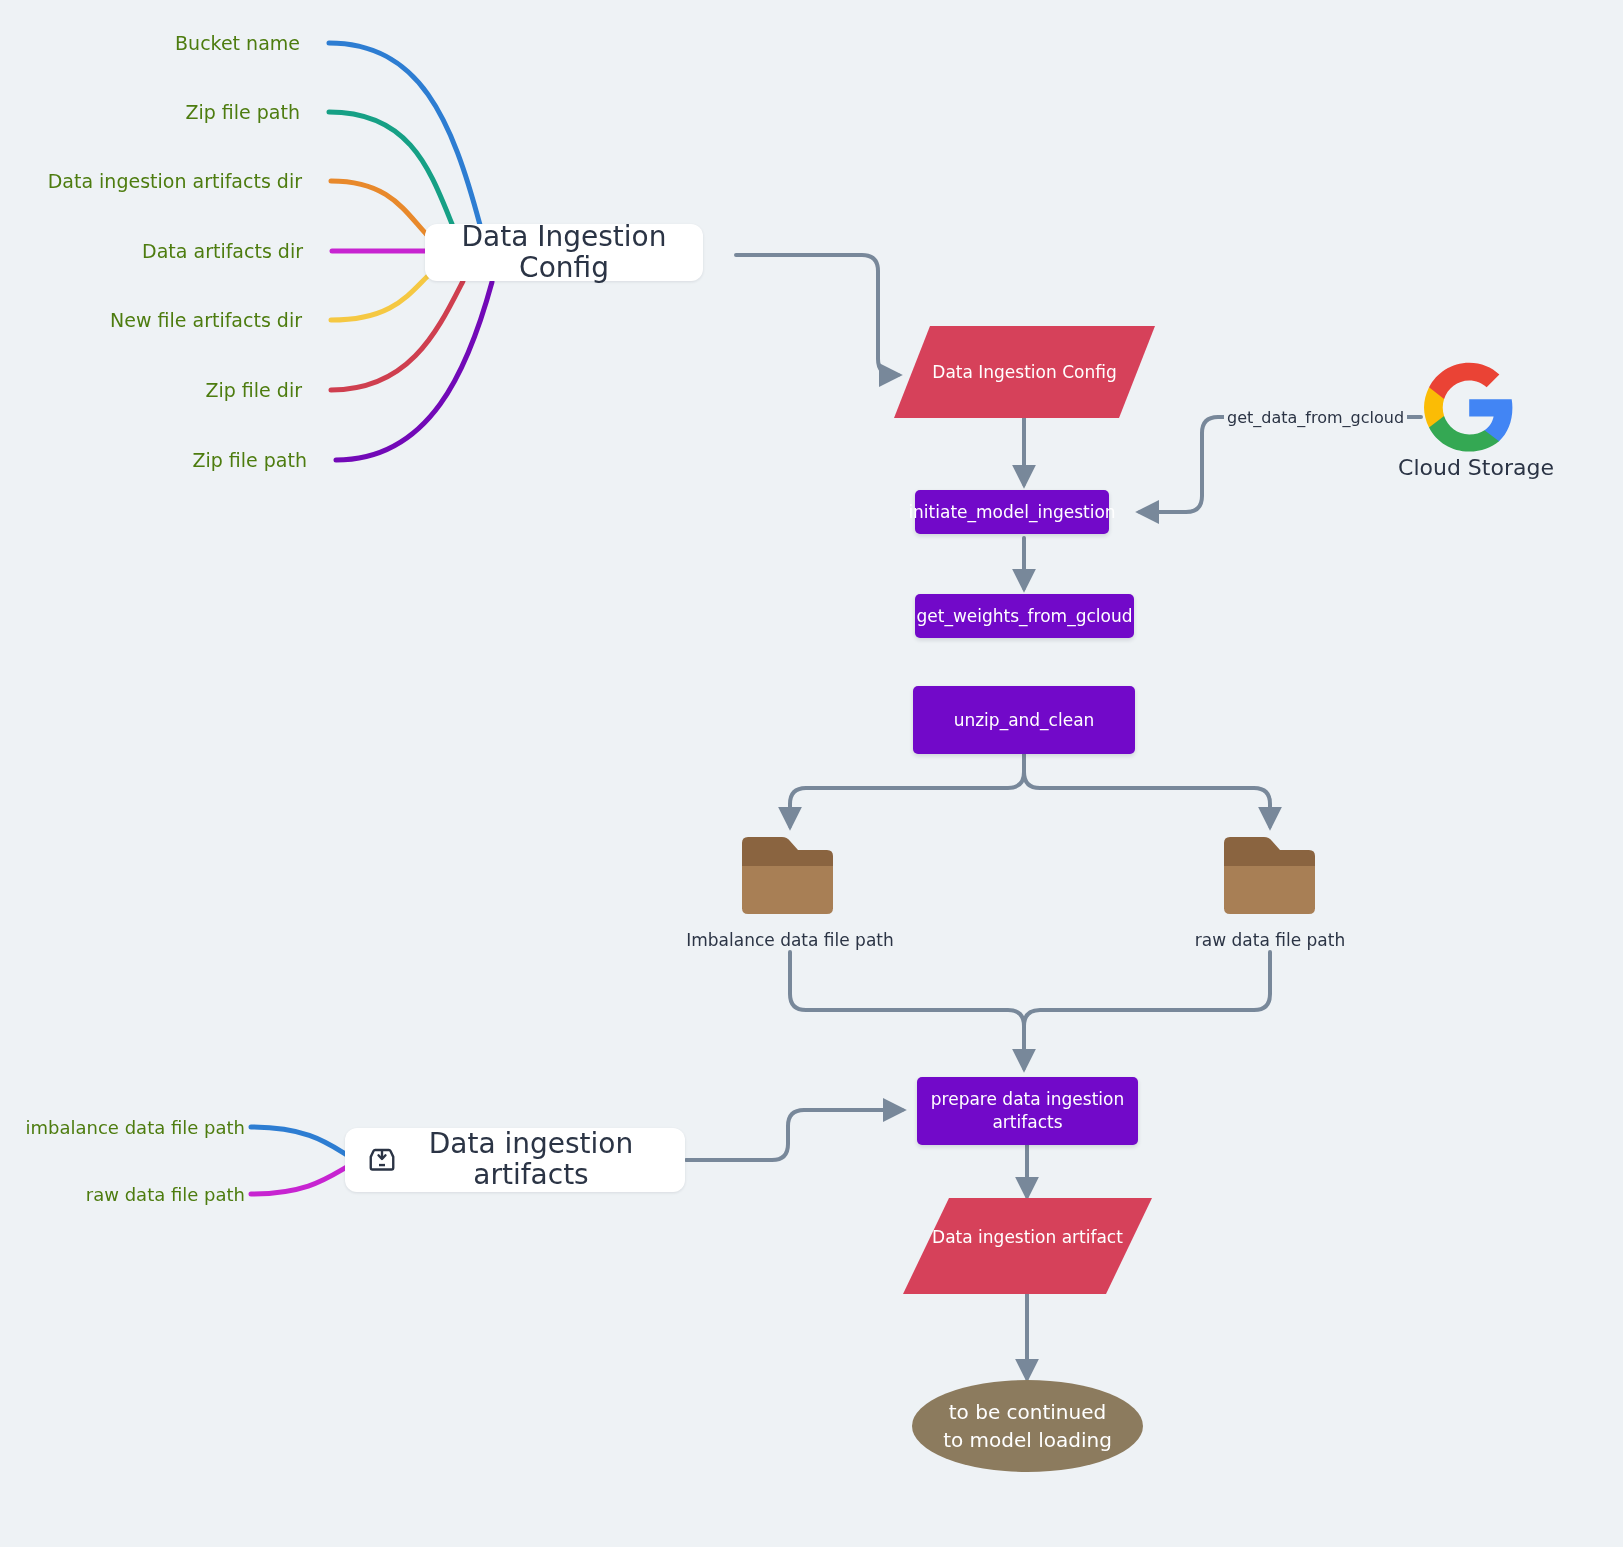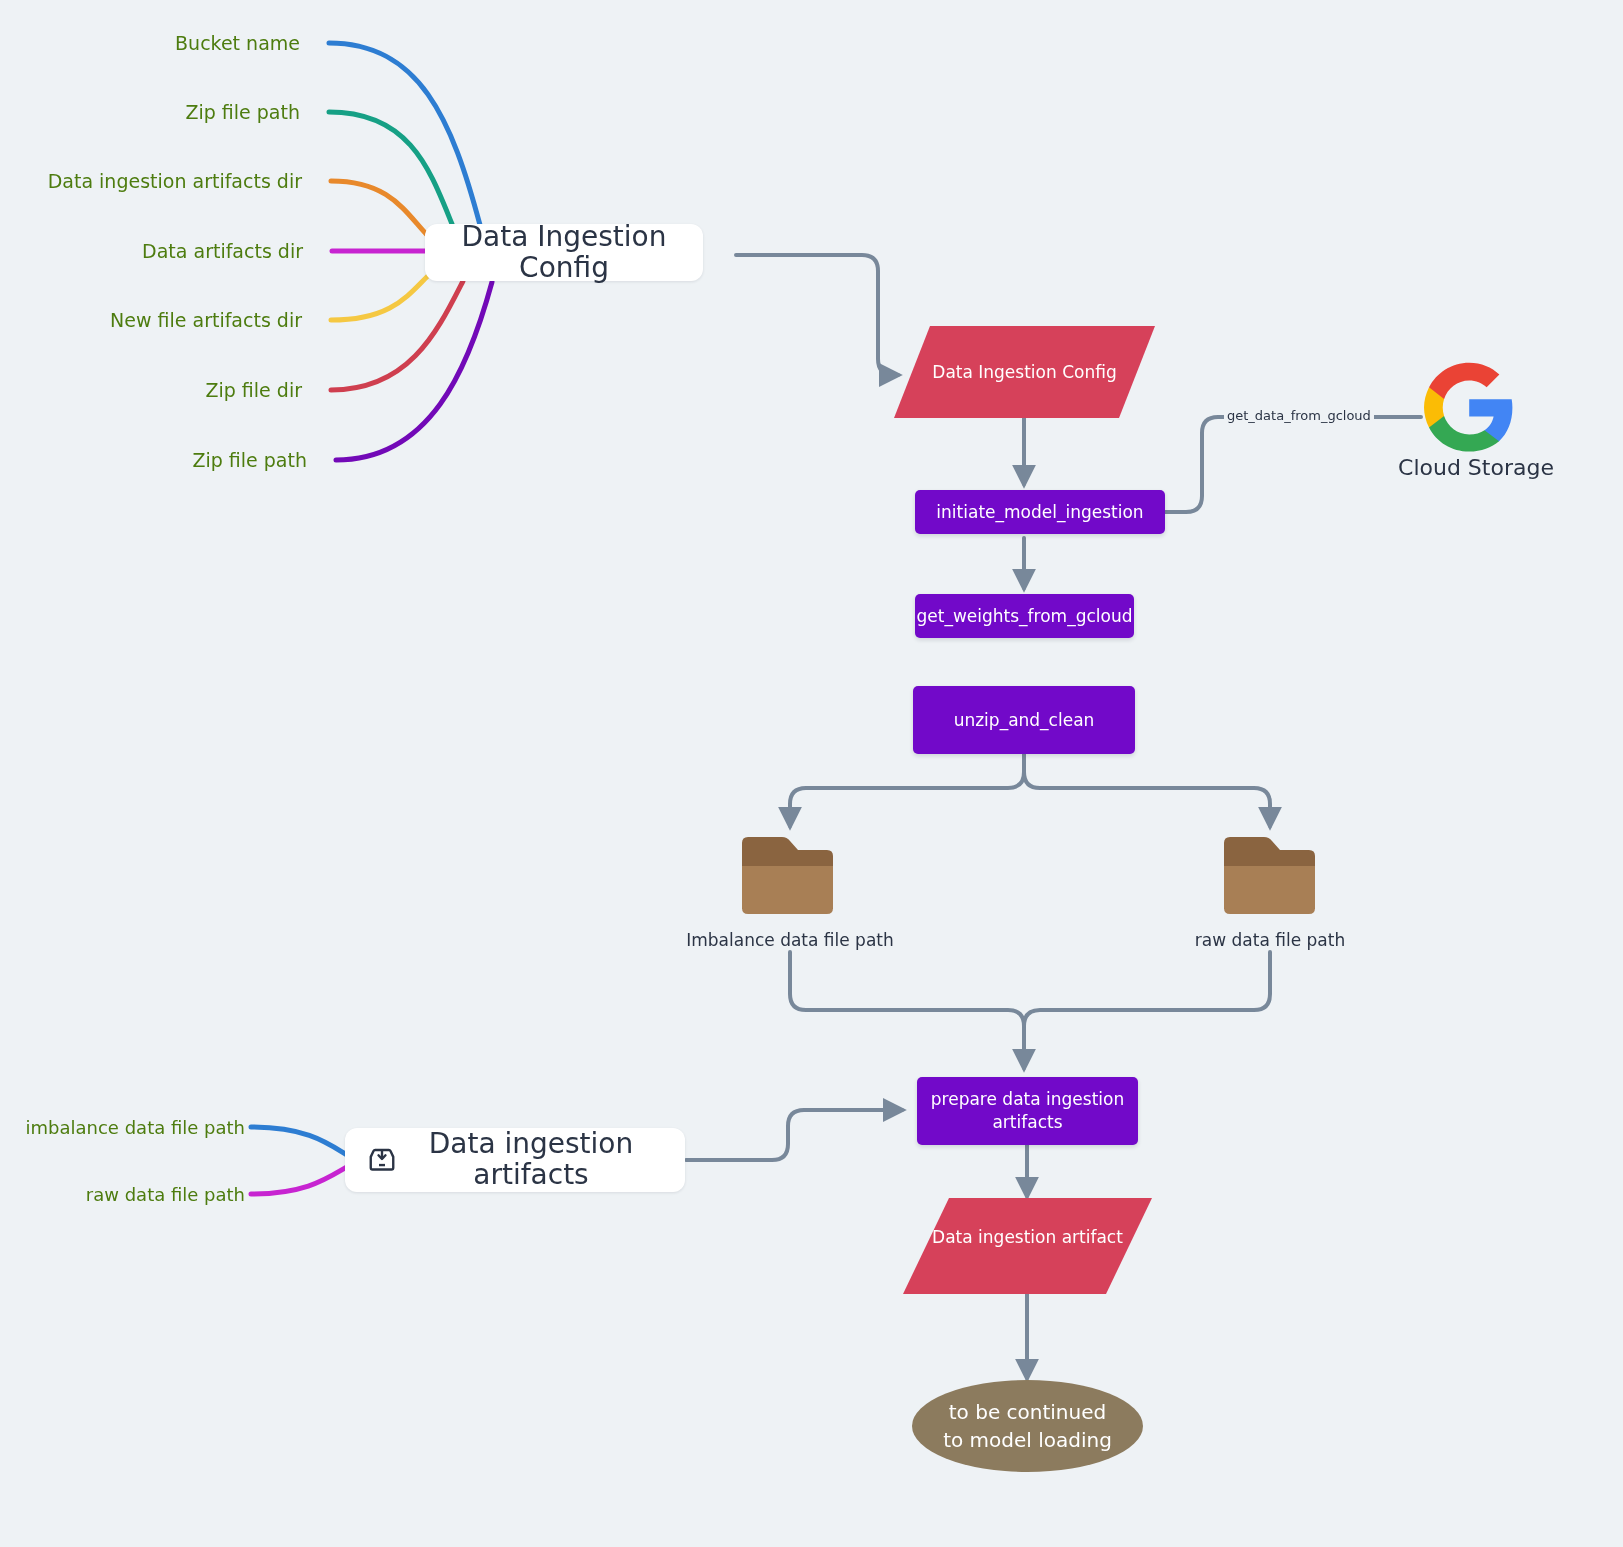--- a/index.html
+++ b/index.html
@@ -107,21 +107,21 @@
   .gcs-label {
     position: absolute;
     color: #2b3445;
     font-size: 22px;
     white-space: nowrap;
     text-align: center;
   }
   .edge-label {
     position: absolute;
     color: #2b3445;
-    font-size: 13px;
+    font-size: 16px;
     white-space: nowrap;
     background: #eef2f5;
     padding: 0 3px;
   }
   .icon-archive {
     display: inline-block;
     width: 30px;
     height: 30px;
     flex: 0 0 30px;
   }
@@ -215,21 +215,21 @@
   </div>
 
   <div class="parallel-wrap" style="left:894px; top:326px; width:261px; height:92px;">
     <div class="parallel-text">Data Ingestion  Config</div>
   </div>
 
   <div class="gcs-label" style="left:1386px; top:455px; width:180px;">Cloud Storage</div>
 
   <div class="edge-label" style="left:1224px; top:408px;">get_data_from_gcloud</div>
 
-  <div class="node proc" style="left:915px; top:490px; width:250px; height:44px;">
+  <div class="node proc" style="left:915px; top:490px; width:194px; height:44px;">
     <span>initiate_model_ingestion</span>
   </div>
 
   <div class="node proc" style="left:915px; top:594px; width:219px; height:44px;">
     <span>get_weights_from_gcloud</span>
   </div>
 
   <div class="node proc" style="left:913px; top:686px; width:222px; height:68px;">
     <span>unzip_and_clean</span>
   </div>

